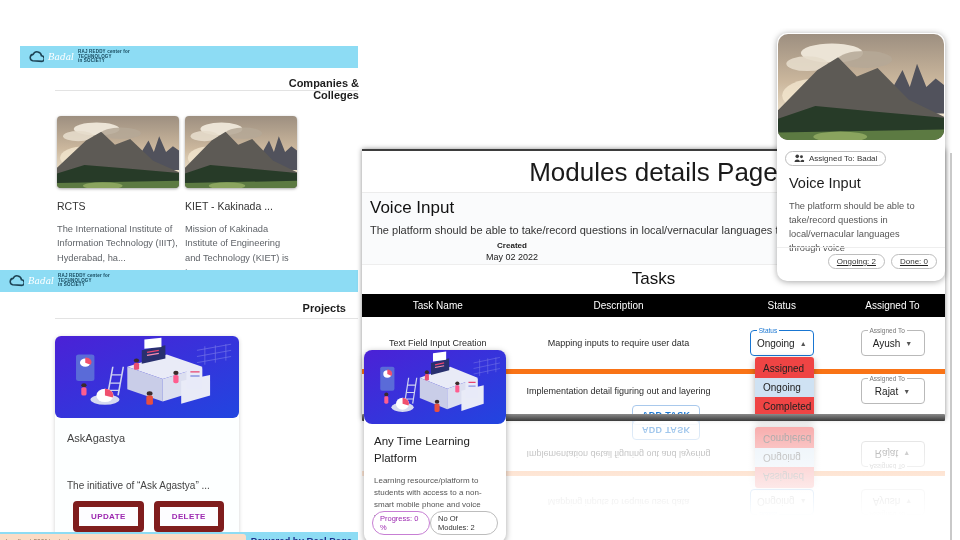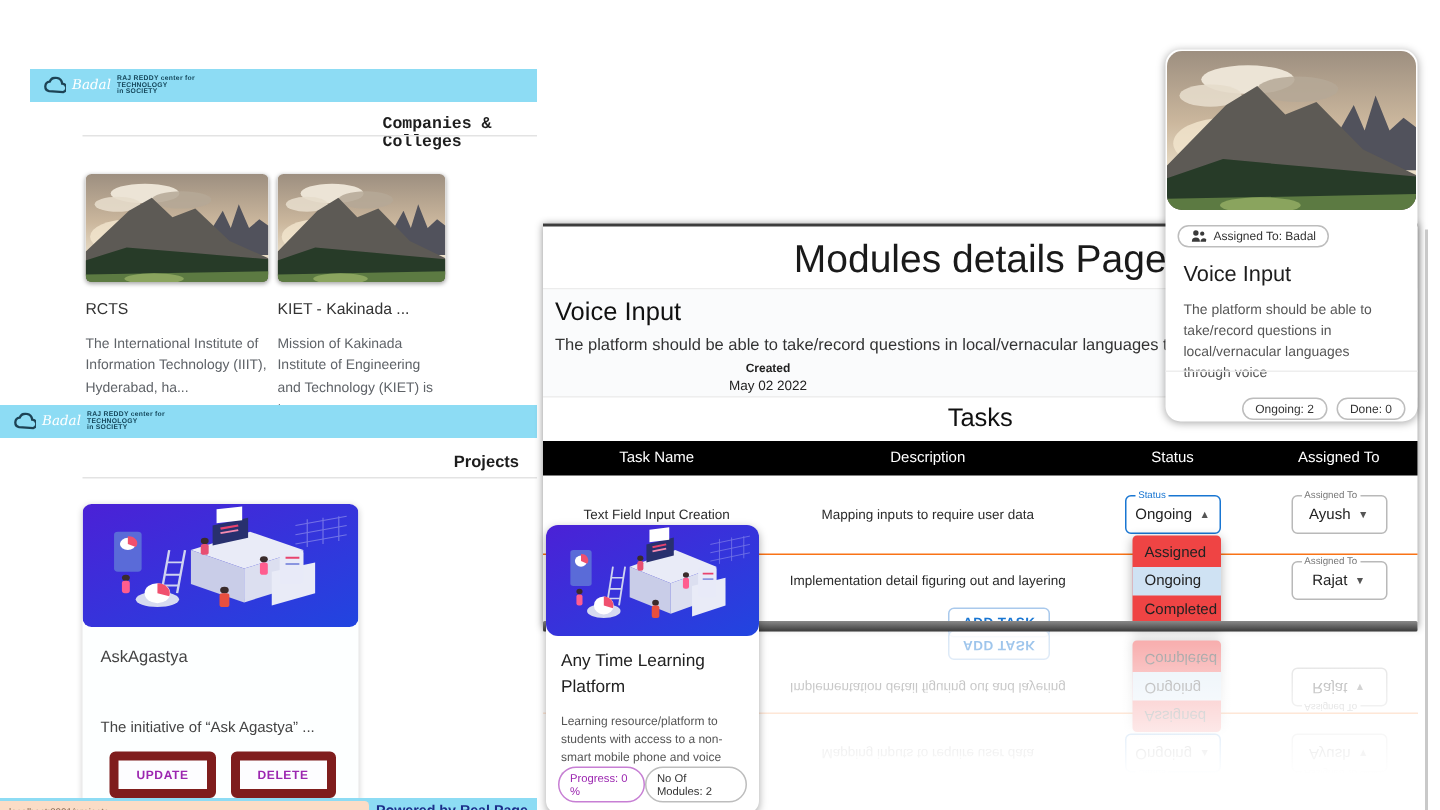--- a/index.html
+++ b/index.html
@@ -8,21 +8,21 @@
 
   
   .hbar{position:absolute;background:#8ddcf4;display:flex;align-items:center;padding-left:8px;box-sizing:border-box;}
   .hbar1{left:20px;top:18px;width:338px;height:22px;}
   .hbar2{left:0;top:242px;width:358px;height:22px;}
   .brand{display:flex;align-items:center;gap:4px;cursor:pointer;}
   .brand .cloud{width:16px;height:12px;}
   .brand .bname{font-family:"DejaVu Serif",serif;font-style:italic;color:#fff;font-size:9px;}
   .org{font-size:4.5px;line-height:1.05;color:#14465a;font-weight:bold;letter-spacing:.2px;}
   .sec-head{position:absolute;font-weight:bold;font-size:11px;color:#1d1d1d;}
-  .h-companies{left:255px;top:49px;width:104px;text-align:left;font-family:Liberation Mono, monospace;}
+  .h-companies{left:255px;top:49px;width:104px;text-align:right;}
   .h-projects{right:614px;top:274px;}
   .hdiv{position:absolute;height:1px;background:#e3e3e3;}
   .hdiv1{left:55px;top:62px;width:303px;}
   .hdiv2{left:55px;top:290px;width:303px;}
 
   .mini-card{position:absolute;width:122px;}
   .mc1{left:57px;top:88px;}
   .mc2{left:185px;top:88px;width:112px;}
   .mini-card .img{width:100%;height:72px;border-radius:4px;overflow:hidden;box-shadow:0 1px 3px rgba(0,0,0,.35);}
   .mini-card .img svg{display:block;width:100%;height:100%;}
@@ -54,21 +54,21 @@
   .minfo .mname{margin:3px 0 0 8px;font-size:17px;font-weight:500;color:#111;}
   .minfo .mdesc{margin:6px 0 0 8px;font-size:11px;color:#333;}
   .created{width:130px;margin-left:85px;text-align:center;margin-top:5px;}
   .created .cl{font-size:8px;font-weight:bold;color:#222;}
   .created .cd{font-size:9px;color:#222;margin-top:2px;}
   .tasks-h{text-align:center;font-size:17px;font-weight:500;color:#111;margin-top:4px;}
   .thead{margin-top:5px;height:23px;background:#000;color:#fff;display:grid;
          grid-template-columns:26% 36% 20% 18%;align-items:center;font-size:10px;text-align:center;}
   #rows-region{position:relative;height:107px;}
   .trow{display:grid;grid-template-columns:26% 36% 20% 18%;align-items:center;text-align:center;}
-  .r1{height:52px;border-bottom:1px solid #f97316;}
+  .r1{height:52px;border-bottom:5px solid #f97316;}
   .r2{height:34px;}
   .cellt{font-size:9px;color:#2b2b2b;}
   .sel{position:relative;display:inline-flex;align-items:center;justify-content:center;gap:5px;
        margin:0 auto;background:#fff;border:1px solid #b9b9b9;border-radius:4px;width:62px;height:24px;cursor:pointer;}
   .sel .flabel{position:absolute;top:-4px;left:6px;background:#fff;padding:0 2px;font-size:6.5px;color:#777;}
   .sel .v{font-size:10px;color:#222;}
   .sel .ar{font-size:7px;color:#555;}
   .sel.blue{border:1.5px solid #1976d2;}
   .sel.blue .flabel{color:#1976d2;}
   .addtask{position:absolute;left:270px;top:88px;font-family:inherit;font-size:9px;font-weight:bold;
@@ -92,21 +92,21 @@
   .rcard{position:absolute;left:777px;top:5px;width:168px;height:248px;background:#fff;border-radius:10px;
          box-shadow:0 1px 6px rgba(0,0,0,.35);z-index:20;}
   .rcard .img{margin:1px;height:106px;border-radius:10px;overflow:hidden;}
   .rcard .img svg{display:block;width:100%;height:100%;}
   .chip{display:inline-flex;align-items:center;gap:4px;border:1px solid #bdbdbd;border-radius:12px;
         padding:2px 8px;font-size:8px;color:#333;background:#fff;}
   .rcard .chiprow1{margin:9px 0 0 8px;}
   .rcard .t{margin:8px 0 0 12px;font-size:14.5px;font-weight:500;color:#1d1d1d;}
   .rcard .d{margin:9px 12px 0 12px;font-size:9.3px;color:#555;line-height:1.5;}
   .rcard .div{position:absolute;left:0;right:0;bottom:33px;height:1px;background:#eee;}
-  .rcard .chips{position:absolute;right:8px;bottom:1px;display:flex;gap:6px;}
+  .rcard .chips{position:absolute;right:8px;bottom:12px;display:flex;gap:6px;text-decoration:underline;}
   .ppl{width:11px;height:9px;}
 
   
   .atl{position:absolute;left:364px;top:322px;width:142px;height:192px;background:#fff;border-radius:8px;
        box-shadow:0 2px 6px rgba(0,0,0,.35);z-index:10;}
   .atl .img{width:142px;height:74px;border-radius:8px;overflow:hidden;}
   .atl .img svg{display:block;width:100%;height:100%;}
   .atl .t{margin:9px 10px 0 10px;font-size:11.5px;color:#222;line-height:1.45;}
   .atl .d{margin:9px 10px 0 10px;font-size:8px;color:#555;line-height:1.5;}
   .atl .chips{position:absolute;left:8px;right:8px;bottom:7px;display:flex;justify-content:space-between;}

